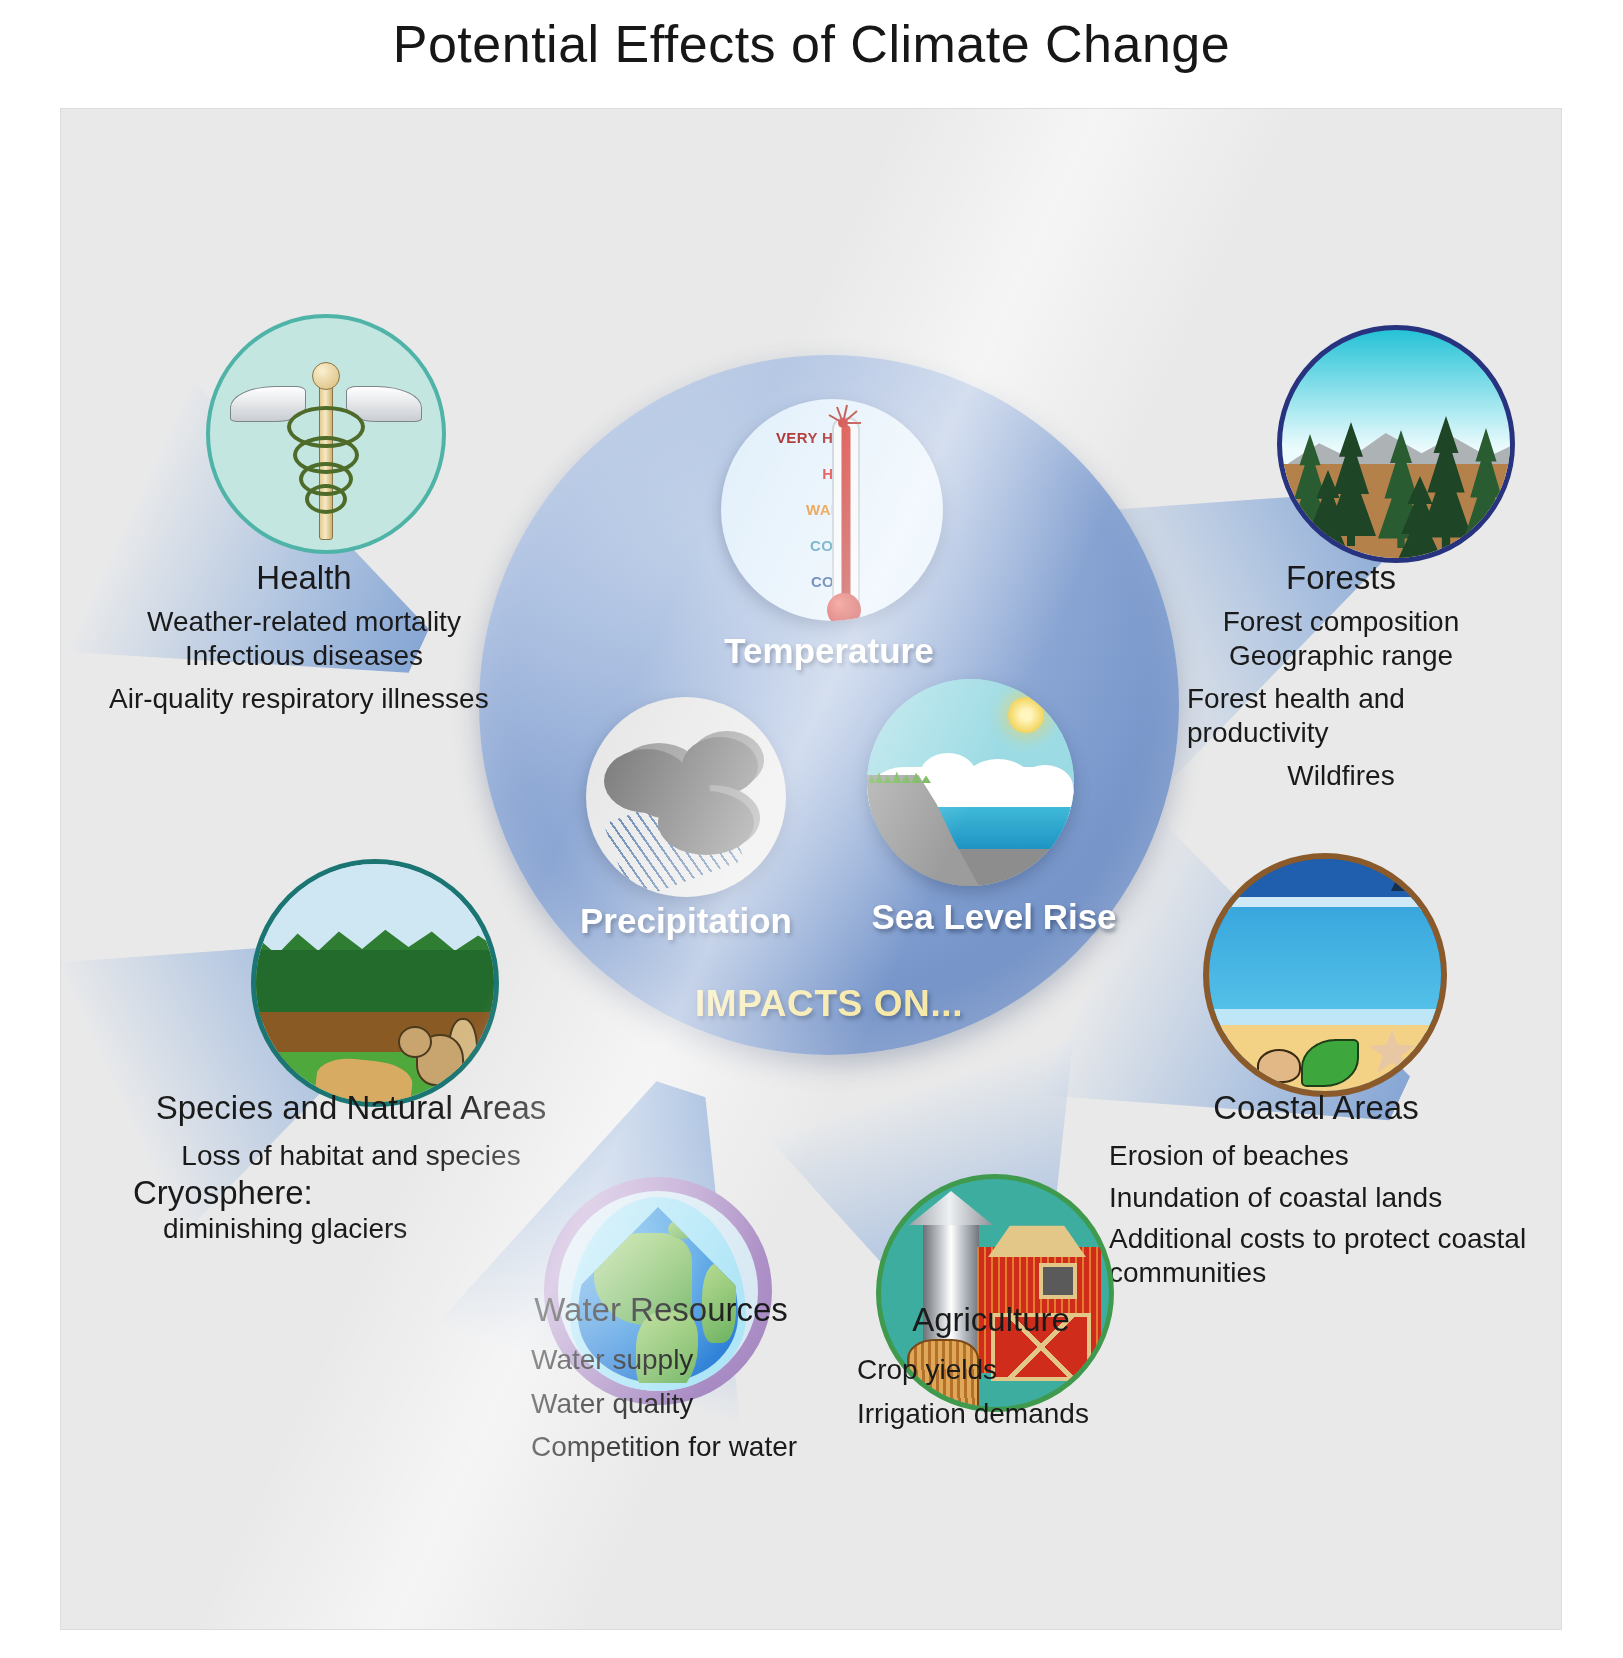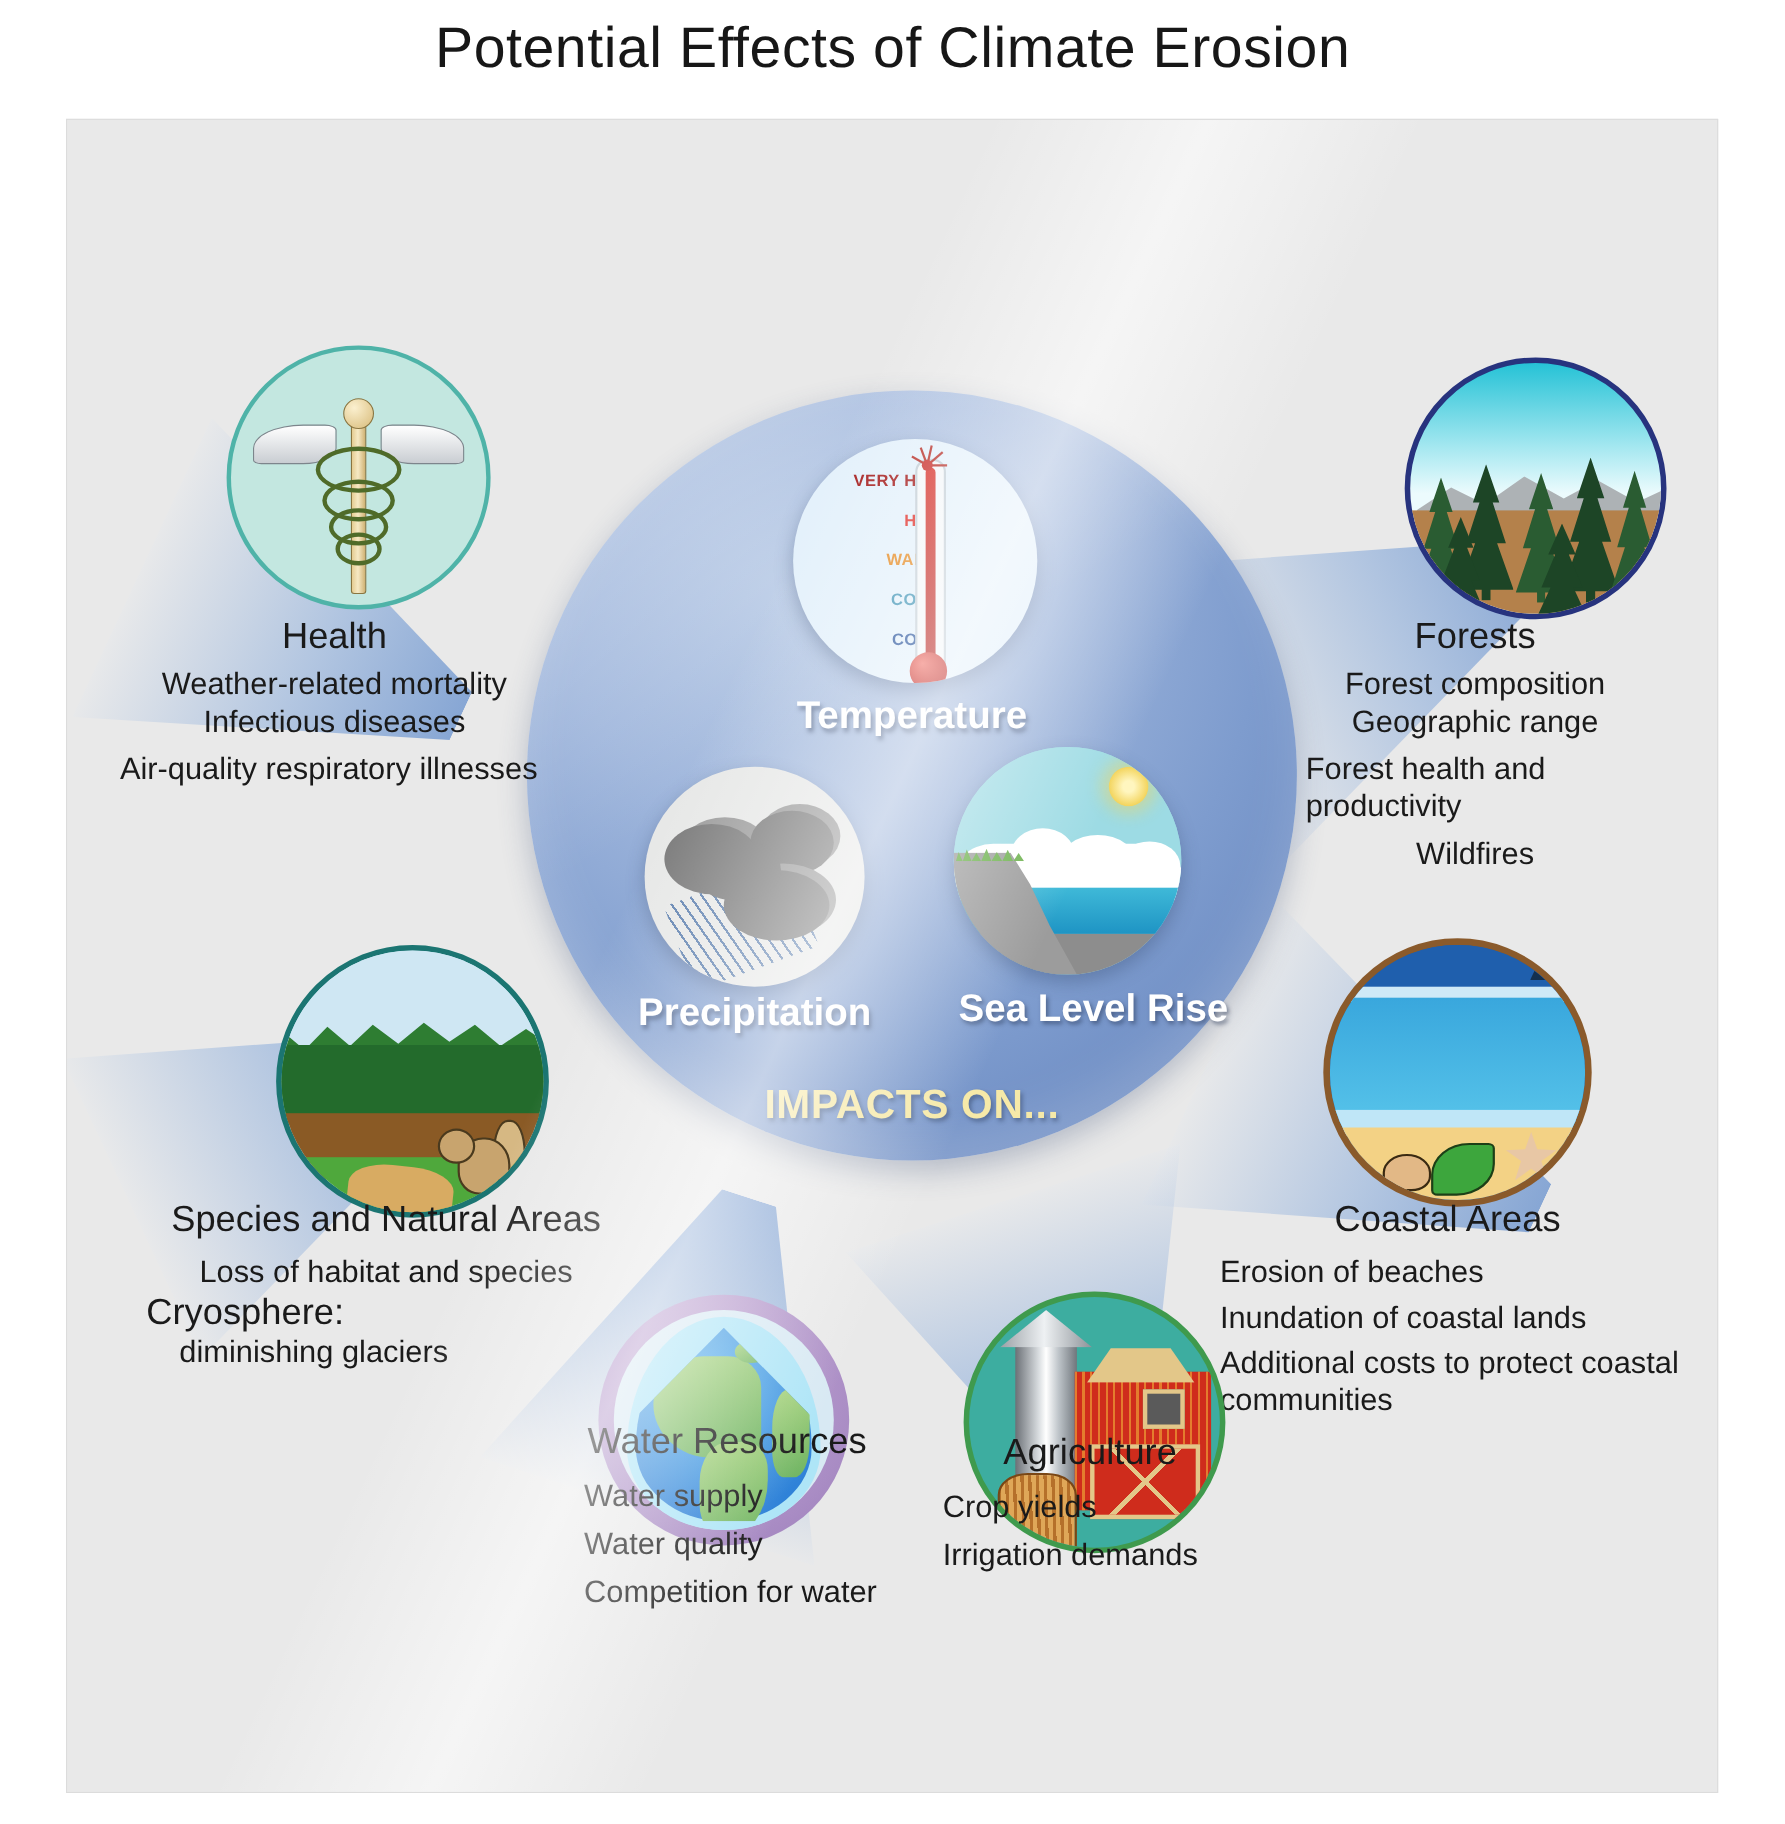--- a/index.html
+++ b/index.html
@@ -200,21 +200,21 @@
 
   
   .cap-title{font-size:33px;color:#1a1a1a;white-space:nowrap;}
   .cap-line{font-size:28px;color:#1a1a1a;line-height:1.20;}
   .cap{position:absolute;}
   .cap.c{text-align:center;}
 </style>
 </head>
 <body>
 
-<div id="page-title">Potential Effects of Climate Erosion</div>
+<div id="page-title">Potential Effects of Climate Change</div>
 
 <div id="panel">
 
   <div class="ray" style="left:358px;top:392px;width:320px;height:300px;transform:rotate(205deg);">
       <i></i>
     </div>
   <div class="ray" style="left:1040px;top:392px;width:330px;height:300px;transform:rotate(-25deg) scaleX(1);">
       <i style="transform:scaleX(-1)"></i>
     </div>
   <div class="ray" style="left:358px;top:700px;width:330px;height:300px;transform:rotate(155deg);">

